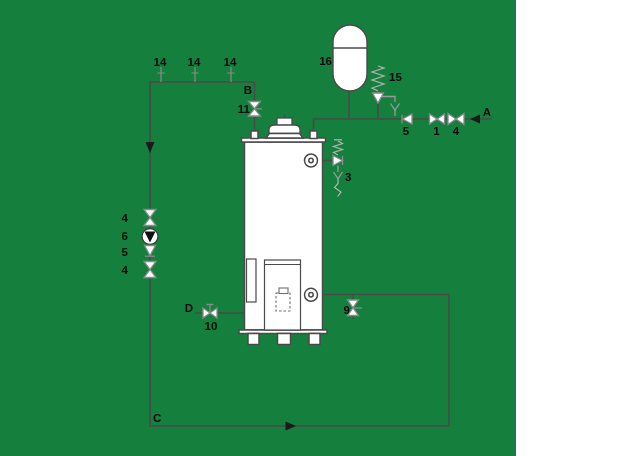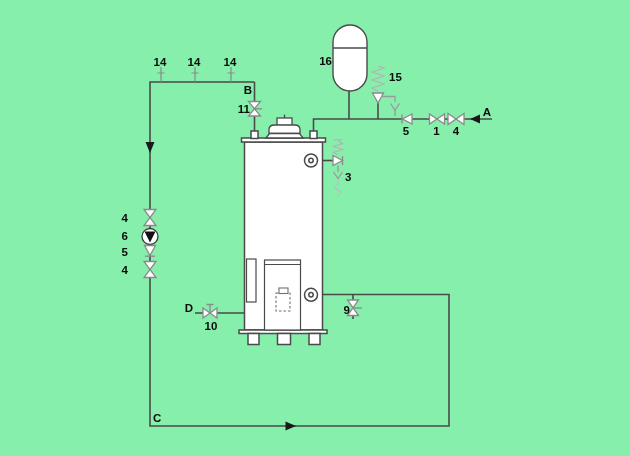--- a/index.html
+++ b/index.html
@@ -1,19 +1,19 @@
 <!DOCTYPE html>
 <html><head>
 <meta charset="utf-8">
 <style>
   html,body{margin:0;padding:0;background:#ffffff;}
   .canvas{
     position:relative;
-    width:630px;height:456px;
-    background:#86efac;
+    width:516px;height:456px;
+    background:#15803d;
     font-family:"Liberation Sans", sans-serif;
     overflow:hidden;
   }
   svg{display:block}
   svg text{
     font-family:"Liberation Sans", sans-serif;
     font-weight:bold;
     font-size:11.5px;
     fill:#0a0a0a;
   }

